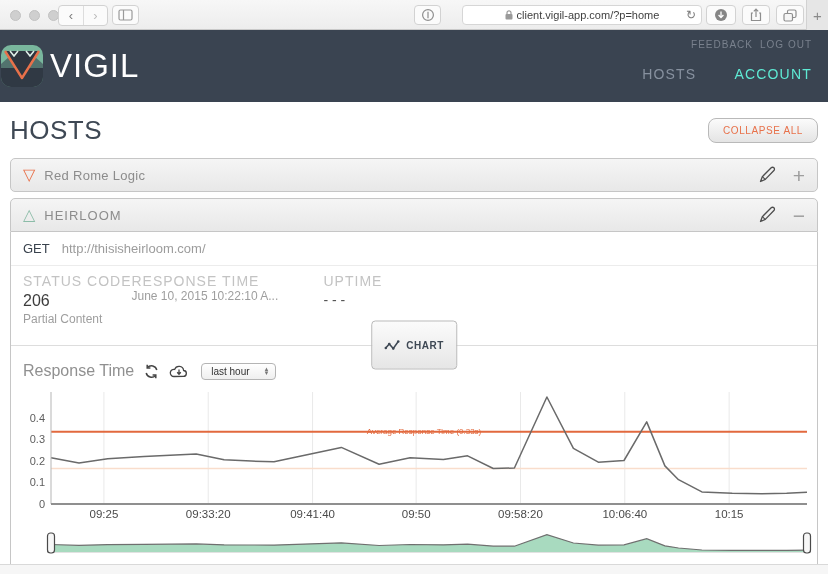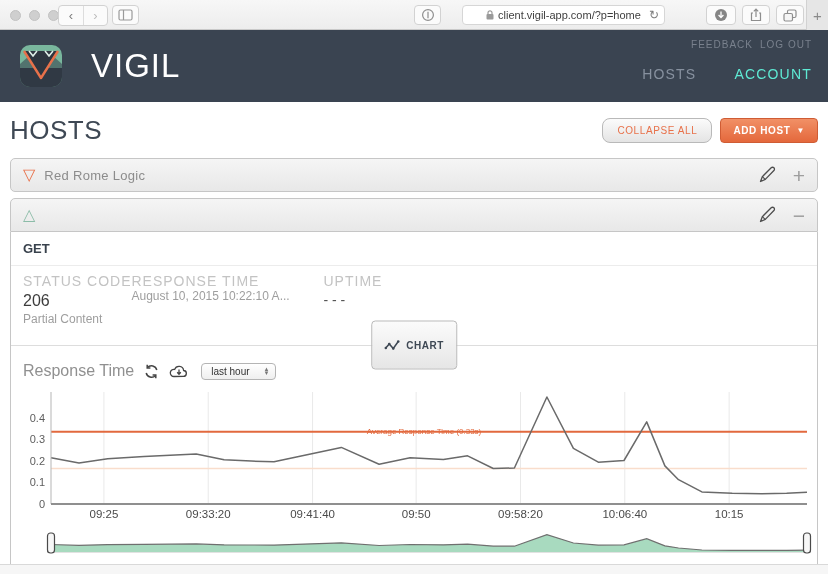--- a/index.html
+++ b/index.html
@@ -8,27 +8,27 @@
   .screen { position:relative; width:828px; height:574px; overflow:hidden; background:#fff; }
 
   
   .chrome { position:relative; height:30px; background:linear-gradient(#f7f7f7,#ededed); border-bottom:1px solid #c9c9c9; }
   .traffic { position:absolute; left:10px; top:10px; display:flex; gap:8px; }
   .traffic span { width:11px; height:11px; border-radius:50%; background:#cfcfcf; border:1px solid #c2c2c2; }
   .navbtns { position:absolute; left:58px; top:5px; display:flex; border:1px solid #d2d2d2; border-radius:4px; background:#fbfbfb; }
   .navbtns .nb { width:24px; height:19px; display:flex; align-items:center; justify-content:center; font-size:13px; color:#7c7c7c; }
   .navbtns .nb + .nb { border-left:1px solid #ddd; color:#bdbdbd; }
   .chromebtn { position:absolute; top:5px; height:20px; border:1px solid #d2d2d2; border-radius:4px; background:#fbfbfb; display:flex; align-items:center; justify-content:center; }
-  .urlbar { position:absolute; left:462px; top:5px; width:203px; height:20px; background:#fff; border:1px solid #d6d6d6; border-radius:4px; display:flex; align-items:center; justify-content:center; gap:4px; font-size:11px; color:#3f3f3f; }
+  .urlbar { position:absolute; left:462px; top:5px; width:240px; height:20px; background:#fff; border:1px solid #d6d6d6; border-radius:4px; display:flex; align-items:center; justify-content:center; gap:4px; font-size:11px; color:#3f3f3f; }
   .urlbar .reload { position:absolute; right:5px; color:#7b7b7b; font-size:12px; }
   .newtab-strip { position:absolute; right:0; top:0; width:22px; height:30px; background:#e6e6e6; border-left:1px solid #d2d2d2; display:flex; align-items:center; justify-content:center; color:#8a8a8a; font-size:15px; }
 
   
   .appheader { position:relative; height:72px; background:#3a4451; }
-  .brandwrap { position:absolute; left:19px; top:14px; display:flex; align-items:center; gap:28px; }
+  .brandwrap { position:absolute; left:0; top:14px; display:flex; align-items:center; gap:6px; }
   .brandname { color:#fff; font-size:33px; letter-spacing:1px; }
   .toplinks { position:absolute; right:16px; top:9px; display:flex; gap:7px; }
   .toplinks span { color:#79818d; font-size:10px; letter-spacing:1px; }
   .mainnav { position:absolute; right:16px; top:36px; display:flex; gap:38px; }
   .mainnav span { font-size:14px; letter-spacing:1.2px; color:#5eead4; }
   .mainnav .active { color:#87919f; }
 
   
   .content { padding:0 10px; }
   .titlerow { display:flex; align-items:center; margin:13px 0 12px; }
@@ -43,21 +43,21 @@
   .tri { font-size:16px; line-height:1; }
   .tri.orange { color:#e8714a; }
   .tri.teal { color:#8cbca8; }
   .hostname { margin-left:9px; font-size:13px; color:#8c8c8c; letter-spacing:.3px; }
   .hostname.caps { letter-spacing:1px; }
   .bar-actions { margin-left:auto; display:flex; align-items:center; gap:16px; }
   .toggle { color:#9e9e9e; font-size:21px; font-weight:300; line-height:1; }
 
   .panel { border:1px solid #c6c6c6; border-top:none; border-radius:0 0 5px 5px; background:#fff; }
   .getrow { display:flex; align-items:center; padding:9px 12px; border-bottom:1px solid #ececec; }
-  .method { font-size:13px; font-weight:bold; color:#39424d; }
+  .method { font-size:13px; font-weight:normal; color:#39424d; }
   .hosturl { font-size:13px; color:#9c9c9c; margin-left:12px; }
 
   .statsrow { display:flex; padding:7px 12px 8px; }
   .statcol { min-width:92px; }
   .statcol.mid { min-width:192px; }
   .stat-label { font-size:14px; color:#c3c3c3; letter-spacing:1px; }
   .stat-value { font-size:16px; color:#3c3c3c; margin:3px 0 2px; }
   .stat-sub { font-size:12px; color:#9e9e9e; }
 
   .chartdivider { position:relative; height:18px; margin:2px 0 6px; }
@@ -161,65 +161,63 @@
       <span>ACCOUNT</span>
     </div>
   </div>
 
   <div class="content">
 
     <div class="titlerow">
       <h1 class="pagetitle">HOSTS</h1>
       <div class="titlebtns">
         <button class="btn-gray">COLLAPSE ALL</button>
-        <button class="btn-orange">
-          <span>ADD HOST</span>
-          <span class="caret">▼</span>
-        </button>
       </div>
     </div>
 
     <div class="hostbar">
       <span class="tri orange">▽</span>
       <span class="hostname">Red Rome Logic</span>
       <div class="bar-actions">
         <svg width="20" height="20" viewBox="0 0 20 20">
           <path d="M3.5 16.5 L5.3 11.7 L14.2 2.8 a1.9 1.9 0 0 1 2.7 0 a1.9 1.9 0 0 1 0 2.7 L8.3 14.4 Z" fill="none" stroke="#4d4d4d" stroke-width="1.3" stroke-linejoin="round"></path>
           <line x1="5.3" y1="11.7" x2="8.3" y2="14.4" stroke="#4d4d4d" stroke-width="1.1"></line>
         </svg>
         <span class="toggle">+</span>
       </div>
     </div>
 
     <div class="hostbar attached">
       <span class="tri teal">△</span>
+      <span class="hostname caps">HEIRLOOM</span>
       <div class="bar-actions">
         <svg width="20" height="20" viewBox="0 0 20 20">
           <path d="M3.5 16.5 L5.3 11.7 L14.2 2.8 a1.9 1.9 0 0 1 2.7 0 a1.9 1.9 0 0 1 0 2.7 L8.3 14.4 Z" fill="none" stroke="#4d4d4d" stroke-width="1.3" stroke-linejoin="round"></path>
           <line x1="5.3" y1="11.7" x2="8.3" y2="14.4" stroke="#4d4d4d" stroke-width="1.1"></line>
         </svg>
         <span class="toggle">−</span>
       </div>
     </div>
 
     <div class="panel">
 
       <div class="getrow">
         <span class="method">GET</span>
+        <span class="hosturl">http://thisisheirloom.com/</span>
       </div>
 
       <div class="statsrow">
         <div class="statcol">
           <div class="stat-label">STATUS CODE</div>
           <div class="stat-value">206</div>
           <div class="stat-sub">Partial Content</div>
         </div>
         <div class="statcol mid">
           <div class="stat-label">RESPONSE TIME</div>
-          <div class="stat-sub">August 10, 2015 10:22:10 A...</div>
+          <div class="stat-sub">June 10, 2015 10:22:10 A...</div>
         </div>
         <div class="statcol">
           <div class="stat-label">UPTIME</div>
           <div class="stat-value" style="font-size:14px; color:#555;">- - -</div>
         </div>
       </div>
 
       <div class="chartdivider">
         <div class="rule"></div>
         <button class="chartbtn">

